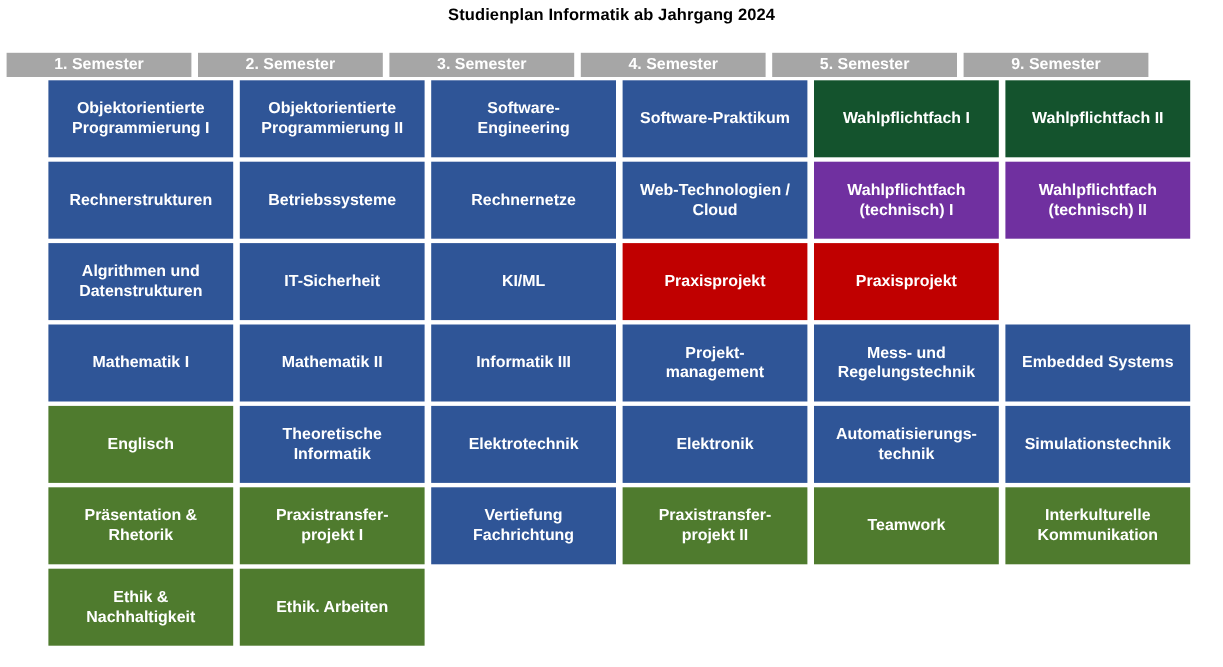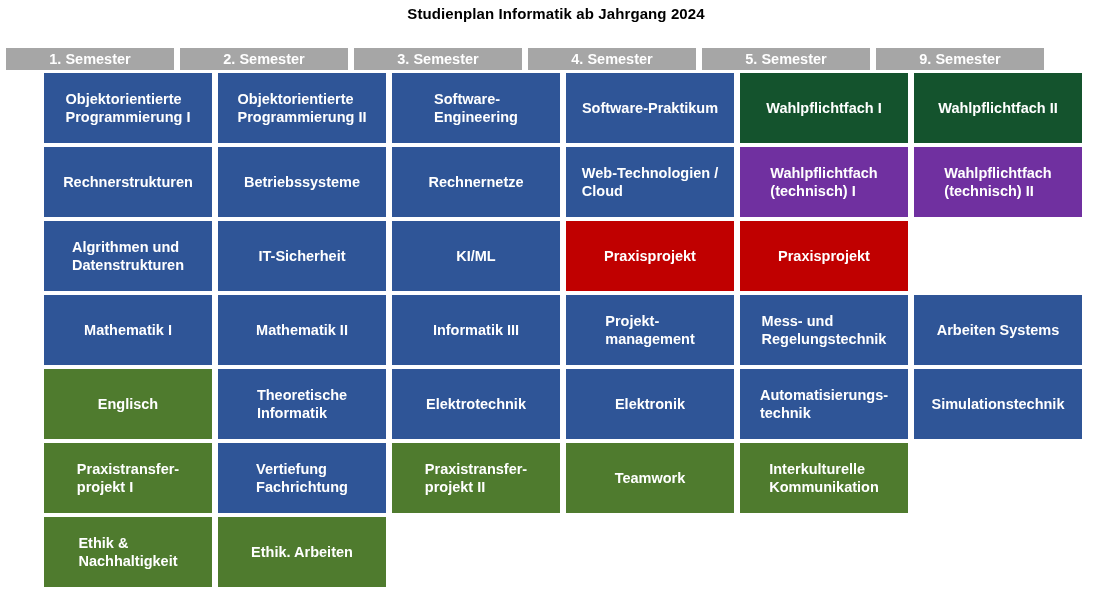--- a/index.html
+++ b/index.html
@@ -42,21 +42,21 @@
   .header-row {
     margin-bottom: 3px;
   }
   .cell {
     width: 168px;
     margin-right: 6px;
     box-sizing: border-box;
     display: flex;
     align-items: center;
     justify-content: center;
-    text-align: left;
+    text-align: center;
     color: #ffffff;
     font-weight: bold;
     font-size: 14.5px;
     line-height: 18px;
     padding: 2px 5px;
   }
   .cell:last-child {
     margin-right: 0;
   }
   .header-cell {
@@ -194,21 +194,21 @@
         </div>
       <div class="cell course-cell c-blue">
           <span class="cell-label">Projekt-
 management</span>
         </div>
       <div class="cell course-cell c-blue">
           <span class="cell-label">Mess- und
 Regelungstechnik</span>
         </div>
       <div class="cell course-cell c-blue">
-          <span class="cell-label">Arbeiten Systems</span>
+          <span class="cell-label">Embedded Systems</span>
         </div>
     </div>
 
     <div class="row course-row">
       <div class="cell course-cell c-green">
           <span class="cell-label">Englisch</span>
         </div>
       <div class="cell course-cell c-blue">
           <span class="cell-label">Theoretische
 Informatik</span>
@@ -222,20 +222,24 @@
       <div class="cell course-cell c-blue">
           <span class="cell-label">Automatisierungs-
 technik</span>
         </div>
       <div class="cell course-cell c-blue">
           <span class="cell-label">Simulationstechnik</span>
         </div>
     </div>
 
     <div class="row course-row">
+      <div class="cell course-cell c-green">
+          <span class="cell-label">Präsentation &amp;
+Rhetorik</span>
+        </div>
       <div class="cell course-cell c-green">
           <span class="cell-label">Praxistransfer-
 projekt I</span>
         </div>
       <div class="cell course-cell c-blue">
           <span class="cell-label">Vertiefung
 Fachrichtung</span>
         </div>
       <div class="cell course-cell c-green">
           <span class="cell-label">Praxistransfer-

